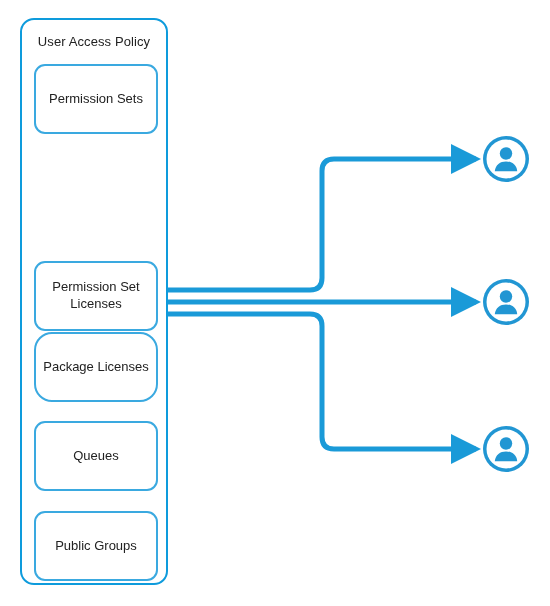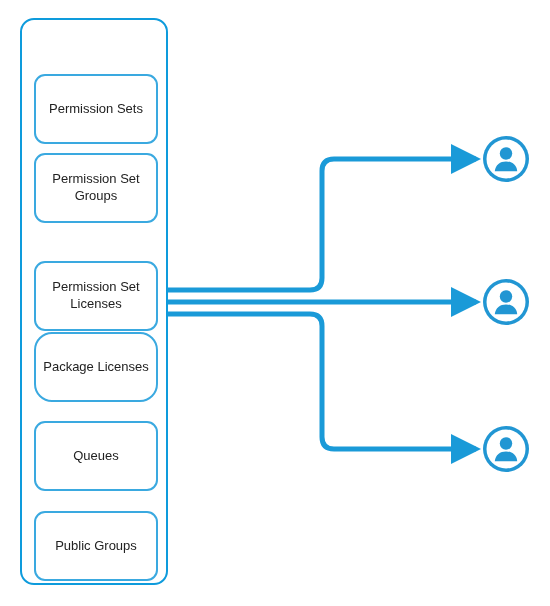--- a/index.html
+++ b/index.html
@@ -62,21 +62,21 @@
     justify-content: center;
   }
   .policy-item .policy-item-label {
     font-size: 13px;
     color: #222222;
     text-align: center;
     line-height: 1.28;
     padding: 0 6px;
   }
 
-  .item-0 { top: 54px; }
+  .item-0 { top: 44px; }
   .item-1 { top: 133px; }
   .item-2 { top: 222px; margin-top: 19px; }
   .item-3 { top: 312px; border-radius: 18px; }
   .item-4 { top: 401px; }
   .item-5 { top: 491px; }
 
   
   #connectors {
     position: absolute;
     left: 0;
@@ -111,28 +111,26 @@
     </defs>
 
     <path d="M168,290 L310,290 Q322,290 322,278 L322,171 Q322,159 334,159 L476,159" fill="none" stroke="#1a9ad8" stroke-width="5" stroke-linecap="butt" marker-end="url(#arrowhead)"></path>
 
     <path d="M168,302 L476,302" fill="none" stroke="#1a9ad8" stroke-width="5" stroke-linecap="butt" marker-end="url(#arrowhead)"></path>
 
     <path d="M168,314 L310,314 Q322,314 322,326 L322,437 Q322,449 334,449 L476,449" fill="none" stroke="#1a9ad8" stroke-width="5" stroke-linecap="butt" marker-end="url(#arrowhead)"></path>
   </svg>
 
   <div class="policy-container">
+    <div class="policy-title">User Access Policy</div>
 
     <div class="policy-item item-0">
       <span class="policy-item-label">Permission Sets</span>
     </div>
 
-    <div class="policy-item item-1">
-      <span class="policy-item-label">Permission Set Groups</span>
-    </div>
 
     <div class="policy-item item-2">
       <span class="policy-item-label">Permission Set Licenses</span>
     </div>
 
     <div class="policy-item item-3">
       <span class="policy-item-label">Package Licenses</span>
     </div>
 
     <div class="policy-item item-4">

